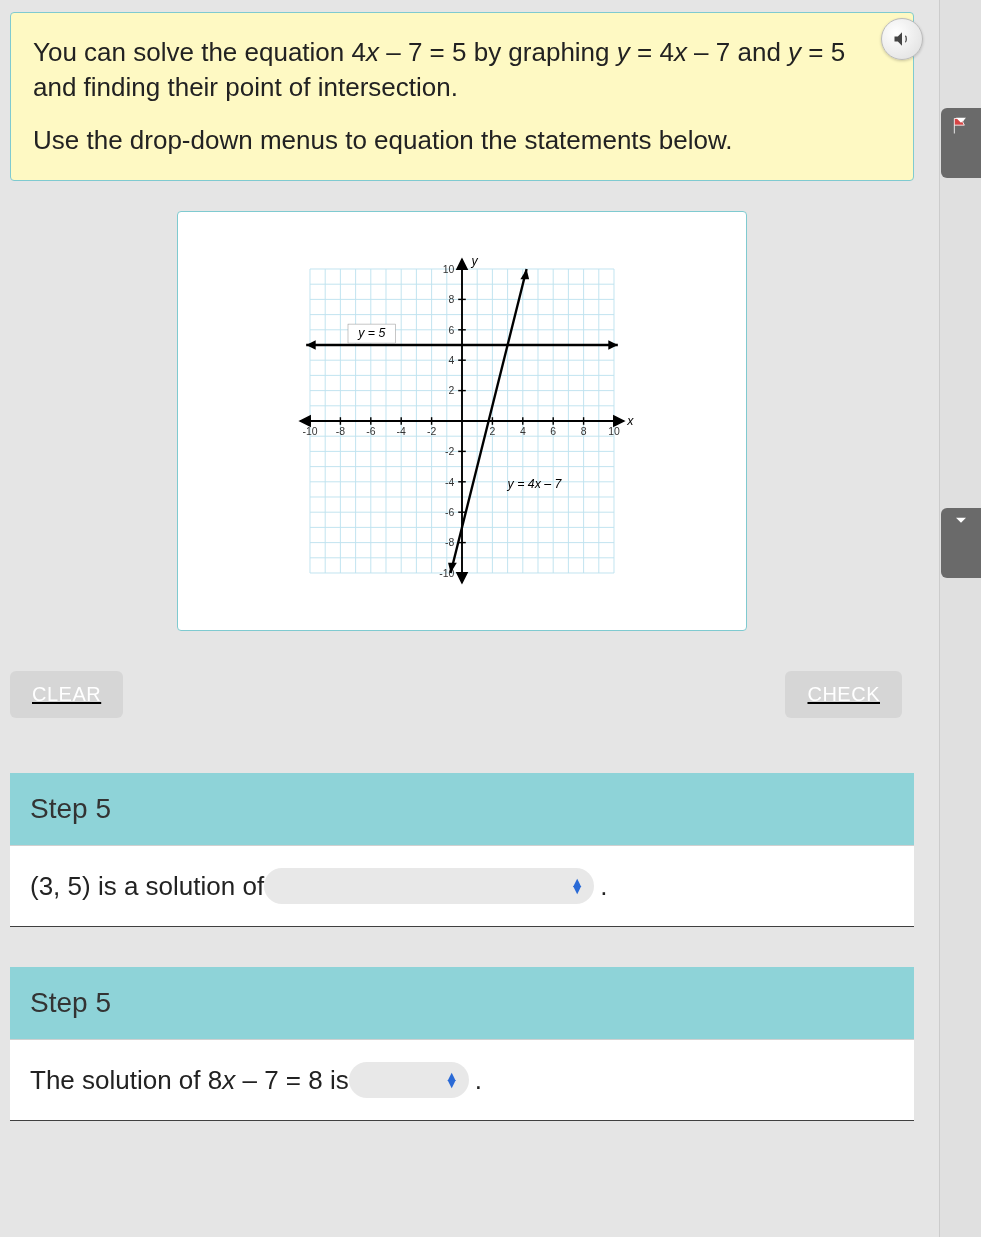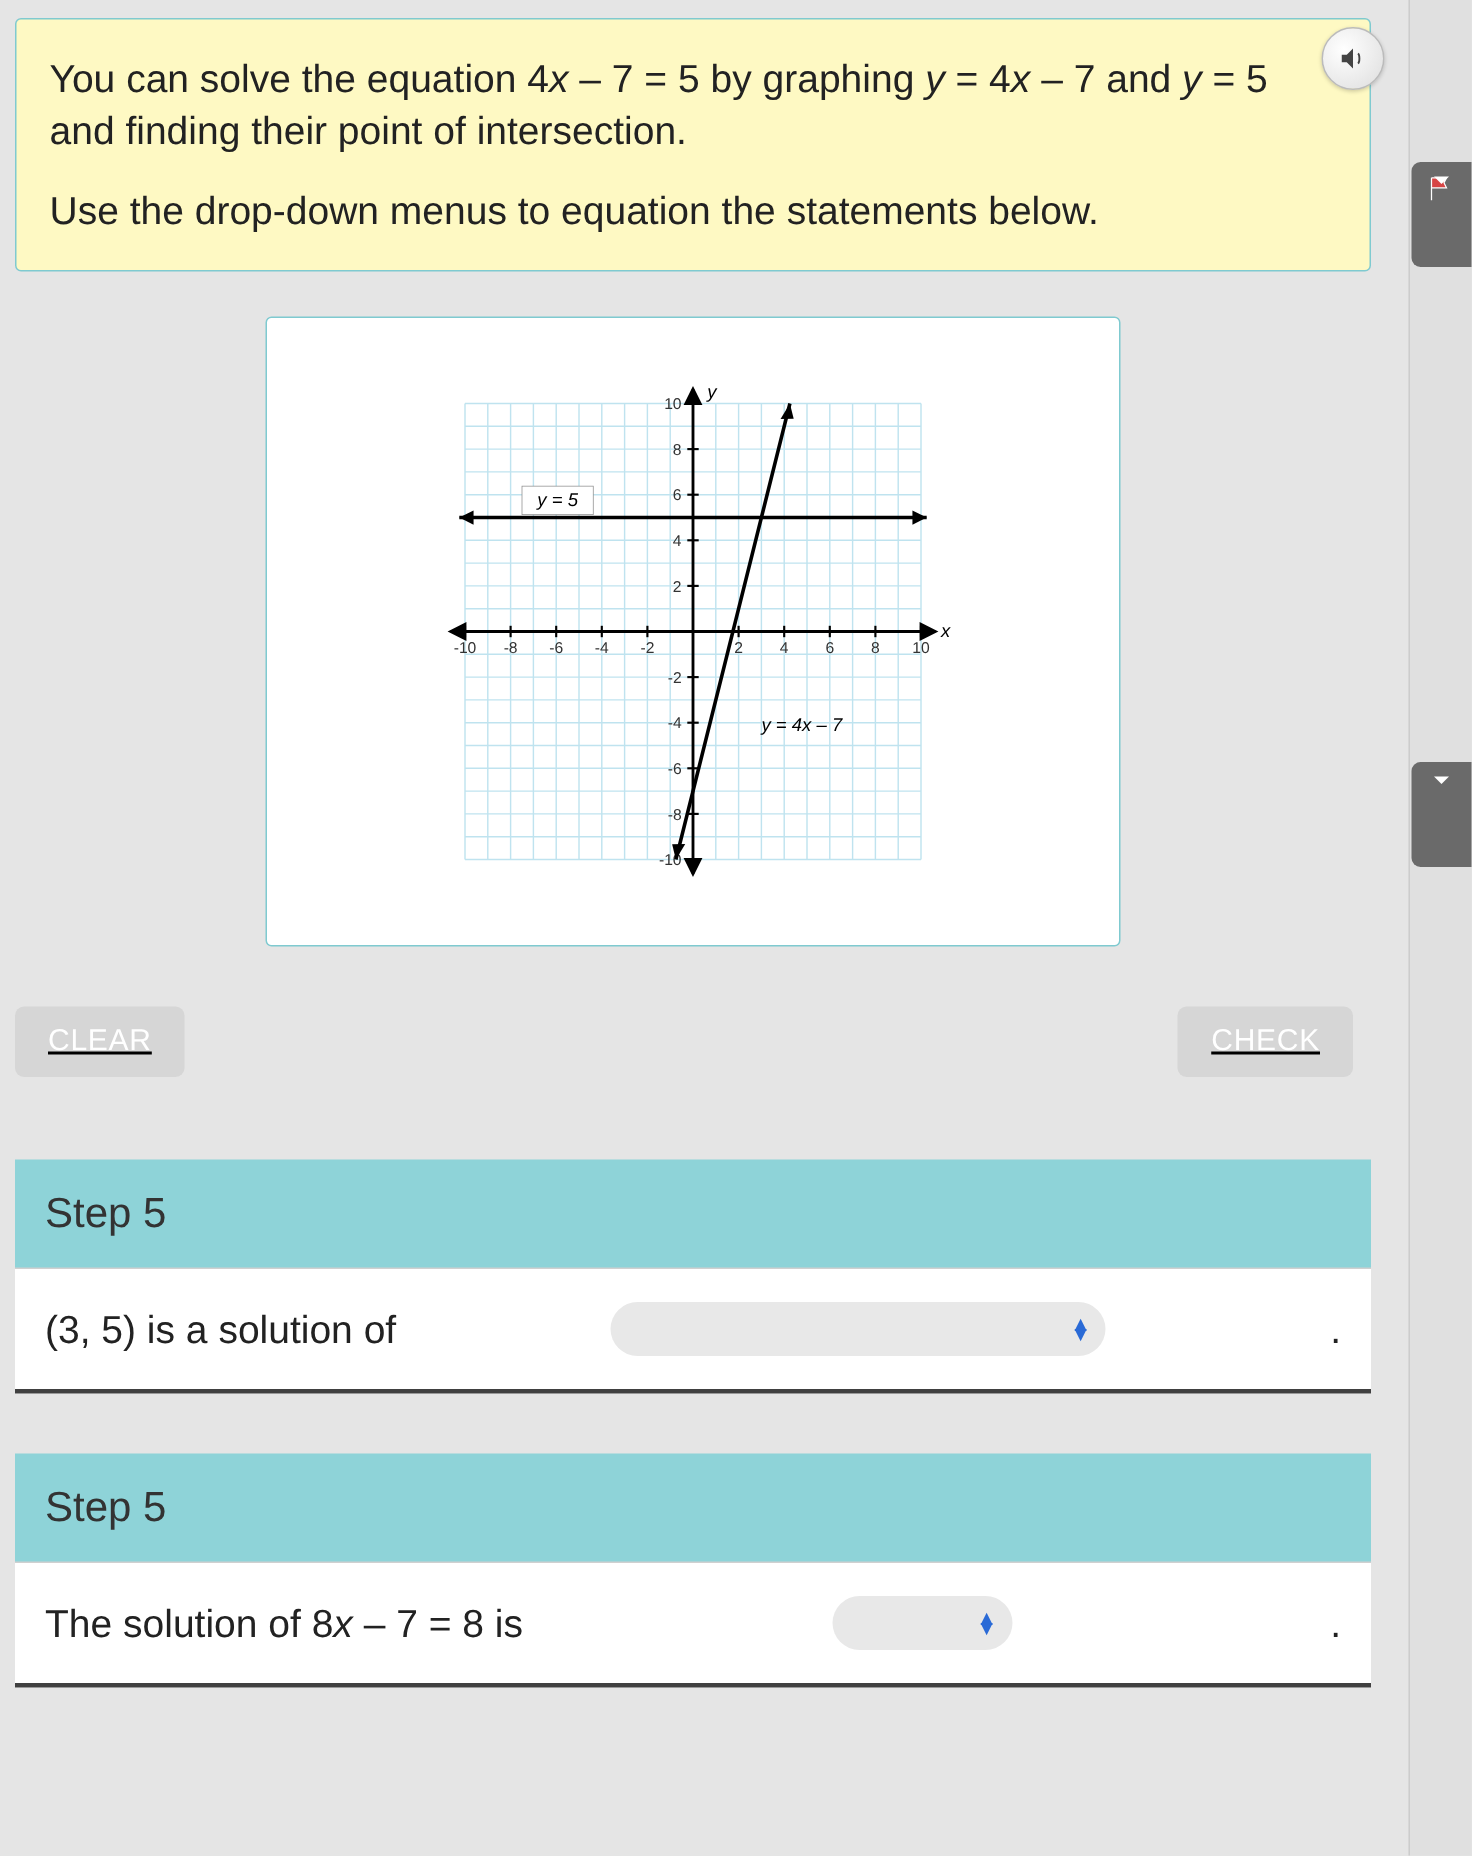--- a/index.html
+++ b/index.html
@@ -74,26 +74,25 @@
     color: #333;
     font-size: 28px;
     padding: 20px 20px;
     border-bottom: 1px solid #d0d0d0;
   }
   .step-body {
     background: #fff;
     font-size: 26px;
     color: #222;
     padding: 22px 20px;
-    border-bottom: 3px solid #404040;
+    border-bottom: 1px solid #404040;
     display: flex;
     align-items: center;
     flex-wrap: wrap;
-    gap: 16px;
-    justify-content: space-between;
+    gap: 0;
   }
   .step-gap { height: 40px; }
   .dropdown {
     display: inline-flex;
     align-items: center;
     background: #e8e8e8;
     border-radius: 18px;
     height: 36px;
     padding: 0 10px 0 18px;
     cursor: pointer;

